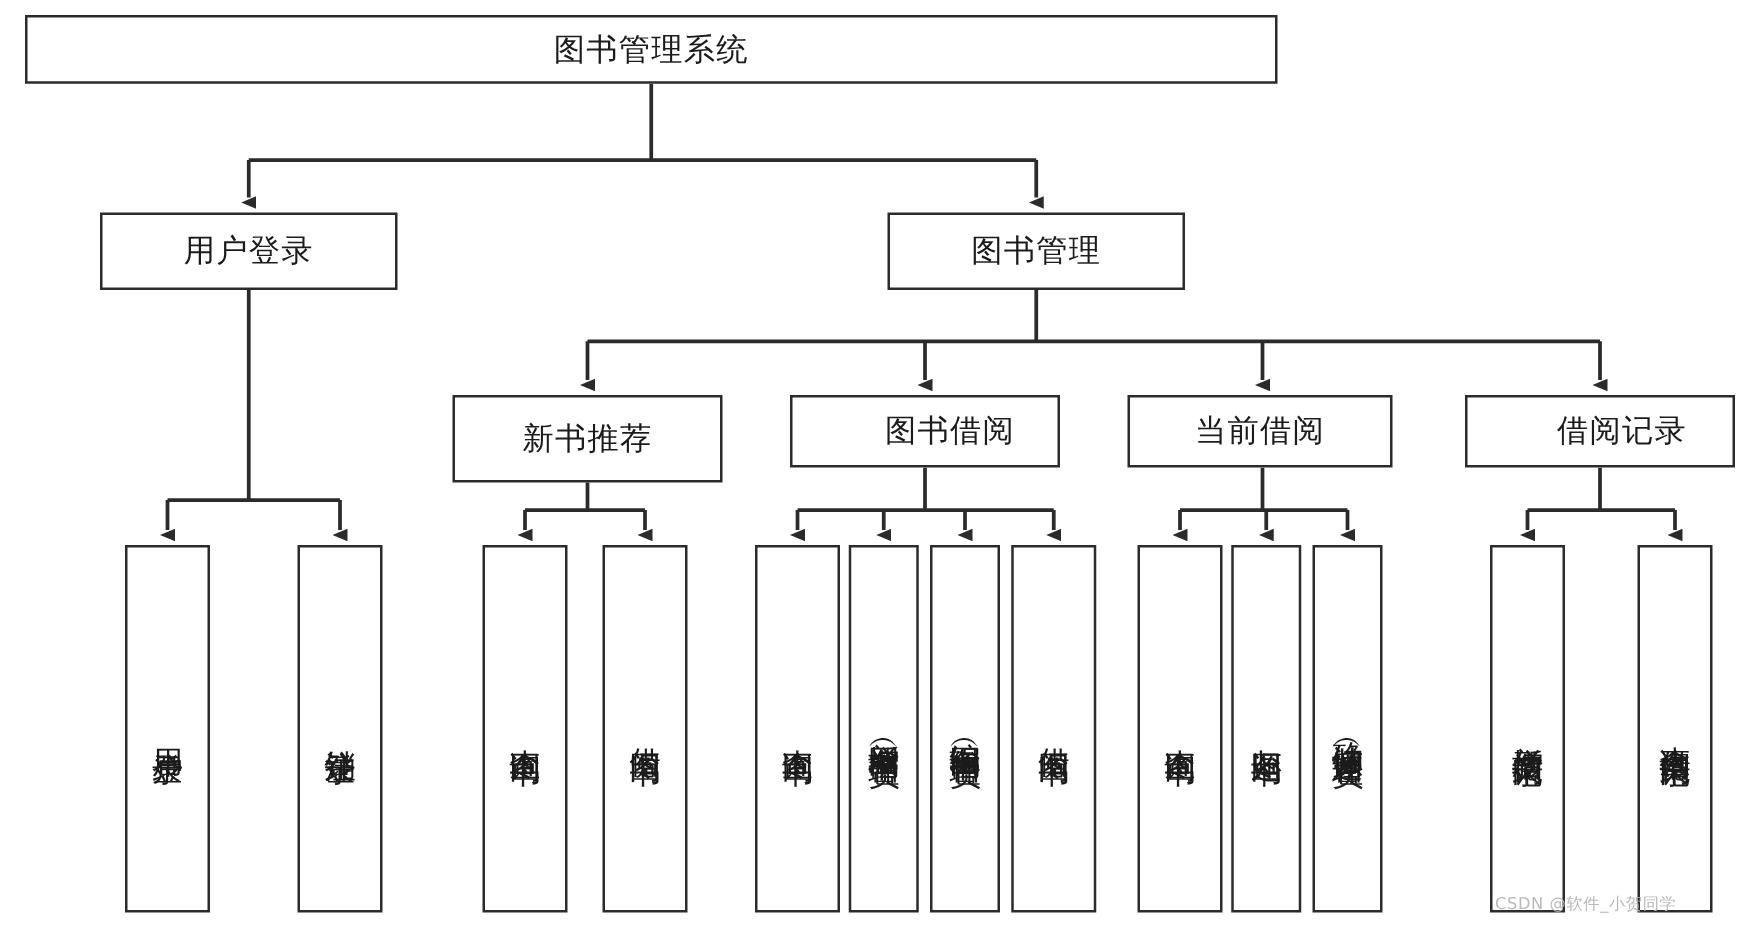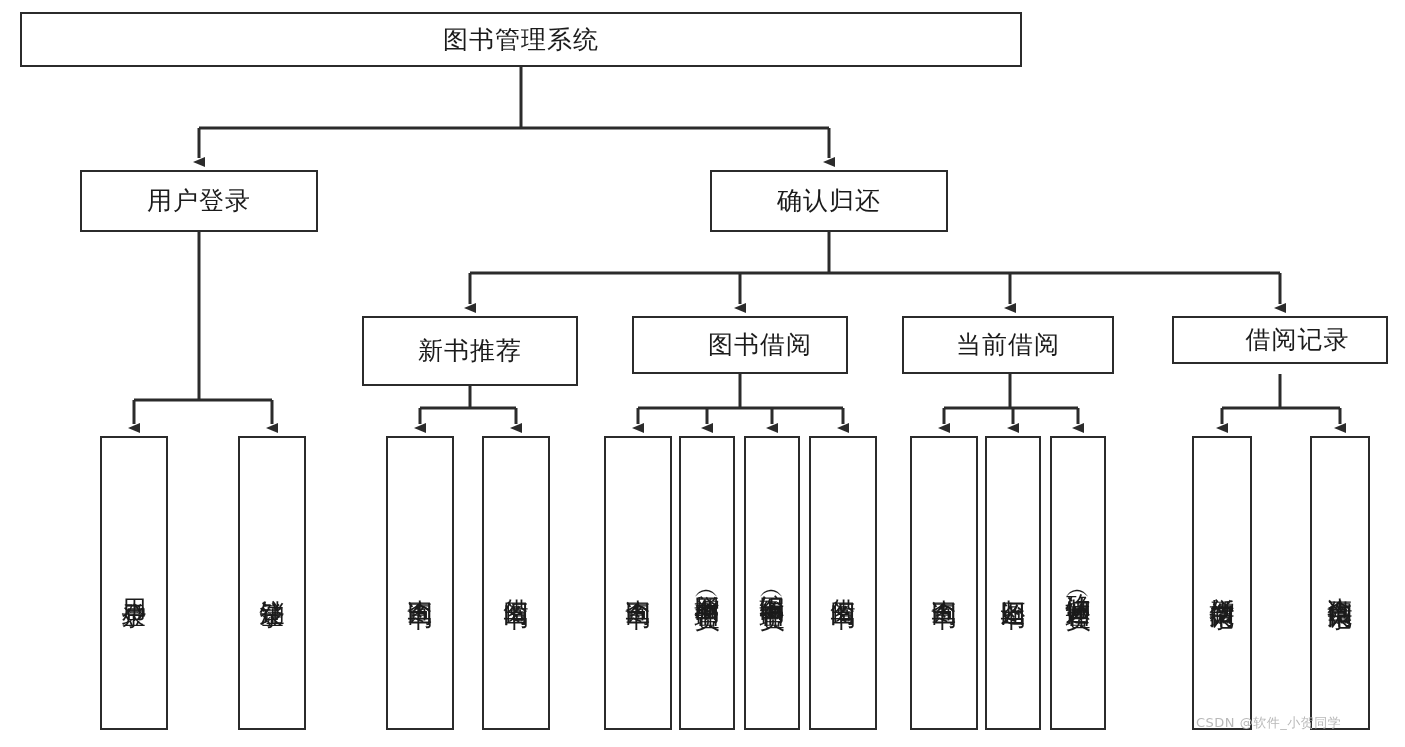--- a/index.html
+++ b/index.html
@@ -110,32 +110,32 @@
   </svg>
 
   <div id="nodes-layer">
       <div class="node horizontal" style="left: 20px; top: 12px; width: 1002px; height: 55px;">
         <span>图书管理系统</span>
       </div>
       <div class="node horizontal" style="left: 80px; top: 170px; width: 238px; height: 62px;">
         <span>用户登录</span>
       </div>
       <div class="node horizontal" style="left: 710px; top: 170px; width: 238px; height: 62px;">
-        <span>确认归还</span>
+        <span>图书管理</span>
       </div>
       <div class="node horizontal" style="left: 362px; top: 316px; width: 216px; height: 70px;">
         <span>新书推荐</span>
       </div>
       <div class="node horizontal" style="left: 632px; top: 316px; width: 216px; height: 58px; padding-left: 40px;">
         <span>图书借阅</span>
       </div>
       <div class="node horizontal" style="left: 902px; top: 316px; width: 212px; height: 58px;">
         <span>当前借阅</span>
       </div>
-      <div class="node horizontal" style="left: 1172px; top: 316px; width: 216px; height: 48px; padding-left: 35px;">
+      <div class="node horizontal" style="left: 1172px; top: 316px; width: 216px; height: 58px; padding-left: 35px;">
         <span>借阅记录</span>
       </div>
       <div class="node vertical" style="left: 100px; top: 436px; width: 68px; height: 294px;">
         <span class="vlabel">用户登录</span>
       </div>
       <div class="node vertical" style="left: 238px; top: 436px; width: 68px; height: 294px;">
         <span class="vlabel">注销登录</span>
       </div>
       <div class="node vertical" style="left: 386px; top: 436px; width: 68px; height: 294px;">
         <span class="vlabel">查询图书</span>

